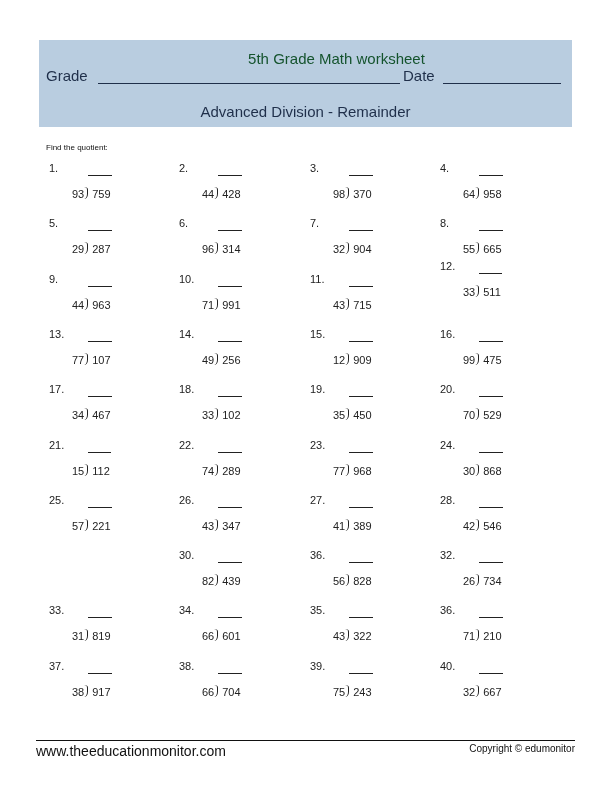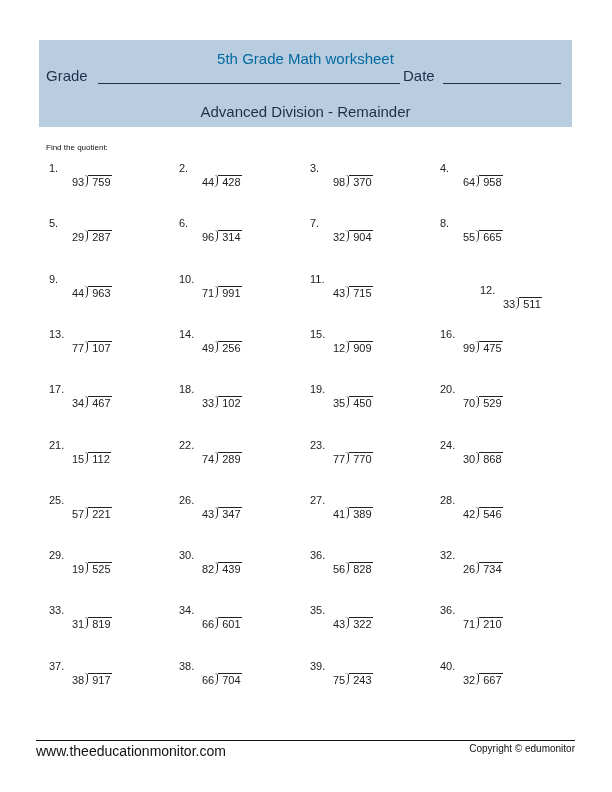--- a/index.html
+++ b/index.html
@@ -1,39 +1,39 @@
 <!DOCTYPE html>
 <html><head>
 <meta charset="utf-8">
 <style>
   html, body { margin: 0; padding: 0; background: #ffffff; }
   body { width: 612px; height: 792px; position: relative; overflow: hidden;
          font-family: "Liberation Sans", sans-serif; color: #1a1a1a; }
   .header { position: absolute; left: 39px; top: 40px; width: 533px; height: 87px;
             background: #b9cde0; }
   .hdr-title { position: absolute; left: 0; width: 100%; top: 10px; text-align: center;
-               font-size: 15px; color: #0369a1; }
+               font-size: 15px; color: #14532d; padding-left: 31px; }
   .hdr-name-row { position: absolute; left: 7px; top: 27px; width: 520px; height: 20px;
                   font-size: 15px; color: #1f2f4a; }
   .hdr-name-label { position: absolute; left: 0; top: 0; }
   .hdr-name-line { position: absolute; left: 52px; top: 16px; width: 302px; border-bottom: 1px solid #1f2f4a; }
   .hdr-date-label { position: absolute; left: 357px; top: 0; }
   .hdr-date-line { position: absolute; left: 397px; top: 16px; width: 118px; border-bottom: 1px solid #1f2f4a; }
   .hdr-subtitle { position: absolute; left: 0; width: 100%; top: 63px; text-align: center;
                   font-size: 15px; color: #1f2f4a; }
   .instructions { position: absolute; left: 46px; top: 143px; font-size: 8px; color: #111; }
   .grid { position: absolute; left: 0; top: 0; width: 612px; height: 720px; }
   .problem { position: absolute; width: 120px; height: 40px; }
   .num { position: absolute; left: 0; top: 0; font-size: 11px; color: #222; }
   .div { position: absolute; left: 23px; top: 13px; font-size: 11px; color: #222; white-space: nowrap; }
   .divisor { display: inline-block; }
   .bracket { display: inline-block; width: 4px; height: 13px; position: relative; vertical-align: -2px; }
   .bracket::before { content: ""; position: absolute; left: 0; top: 0; width: 3px; height: 12px;
                      border-right: 1px solid #222; border-top-right-radius: 6px 4px; border-bottom-right-radius: 6px 8px; }
-  .dividend { display: inline-block; border-top: 1px solid #222; padding: 0 1px 0 4px; line-height: 12px; }
+  .dividend { display: inline-block; border-top: 1px solid #222; padding: 12px 1px 0 4px; line-height: 12px; }
   .footer-line { position: absolute; left: 36px; top: 740px; width: 539px; border-top: 1px solid #111; }
   .footer-left { position: absolute; left: 36px; top: 743px; font-size: 14px; color: #111; }
   .footer-right { position: absolute; right: 37px; top: 743px; font-size: 10px; color: #111; }
 </style>
 </head>
 <body>
 
 <div class="header">
   <div class="hdr-title">5th Grade Math worksheet</div>
   <div class="hdr-name-row">
@@ -85,21 +85,21 @@
       <span class="div"><span class="divisor">44</span><span class="bracket"></span><span class="dividend">963</span></span>
     </div>
     <div class="problem" style="left: 179px; top: 272.6px;">
       <span class="num">10.</span>
       <span class="div"><span class="divisor">71</span><span class="bracket"></span><span class="dividend">991</span></span>
     </div>
     <div class="problem" style="left: 310px; top: 272.6px;">
       <span class="num">11.</span>
       <span class="div"><span class="divisor">43</span><span class="bracket"></span><span class="dividend">715</span></span>
     </div>
-    <div class="problem" style="left: 440px; top: 284px; margin-left: 40px;">
+    <div class="problem" style="left: 440px; top: 260px;">
       <span class="num">12.</span>
       <span class="div"><span class="divisor">33</span><span class="bracket"></span><span class="dividend">511</span></span>
     </div>
     <div class="problem" style="left: 49px; top: 327.9px;">
       <span class="num">13.</span>
       <span class="div"><span class="divisor">77</span><span class="bracket"></span><span class="dividend">107</span></span>
     </div>
     <div class="problem" style="left: 179px; top: 327.9px;">
       <span class="num">14.</span>
       <span class="div"><span class="divisor">49</span><span class="bracket"></span><span class="dividend">256</span></span>
@@ -131,21 +131,21 @@
     <div class="problem" style="left: 49px; top: 438.5px;">
       <span class="num">21.</span>
       <span class="div"><span class="divisor">15</span><span class="bracket"></span><span class="dividend">112</span></span>
     </div>
     <div class="problem" style="left: 179px; top: 438.5px;">
       <span class="num">22.</span>
       <span class="div"><span class="divisor">74</span><span class="bracket"></span><span class="dividend">289</span></span>
     </div>
     <div class="problem" style="left: 310px; top: 438.5px;">
       <span class="num">23.</span>
-      <span class="div"><span class="divisor">77</span><span class="bracket"></span><span class="dividend">770</span></span>
+      <span class="div"><span class="divisor">77</span><span class="bracket"></span><span class="dividend">968</span></span>
     </div>
     <div class="problem" style="left: 440px; top: 438.5px;">
       <span class="num">24.</span>
       <span class="div"><span class="divisor">30</span><span class="bracket"></span><span class="dividend">868</span></span>
     </div>
     <div class="problem" style="left: 49px; top: 493.8px;">
       <span class="num">25.</span>
       <span class="div"><span class="divisor">57</span><span class="bracket"></span><span class="dividend">221</span></span>
     </div>
     <div class="problem" style="left: 179px; top: 493.8px;">
@@ -153,24 +153,20 @@
       <span class="div"><span class="divisor">43</span><span class="bracket"></span><span class="dividend">347</span></span>
     </div>
     <div class="problem" style="left: 310px; top: 493.8px;">
       <span class="num">27.</span>
       <span class="div"><span class="divisor">41</span><span class="bracket"></span><span class="dividend">389</span></span>
     </div>
     <div class="problem" style="left: 440px; top: 493.8px;">
       <span class="num">28.</span>
       <span class="div"><span class="divisor">42</span><span class="bracket"></span><span class="dividend">546</span></span>
     </div>
-    <div class="problem" style="left: 49px; top: 549.1px;">
-      <span class="num">29.</span>
-      <span class="div"><span class="divisor">19</span><span class="bracket"></span><span class="dividend">525</span></span>
-    </div>
     <div class="problem" style="left: 179px; top: 549.1px;">
       <span class="num">30.</span>
       <span class="div"><span class="divisor">82</span><span class="bracket"></span><span class="dividend">439</span></span>
     </div>
     <div class="problem" style="left: 310px; top: 549.1px;">
       <span class="num">36.</span>
       <span class="div"><span class="divisor">56</span><span class="bracket"></span><span class="dividend">828</span></span>
     </div>
     <div class="problem" style="left: 440px; top: 549.1px;">
       <span class="num">32.</span>

